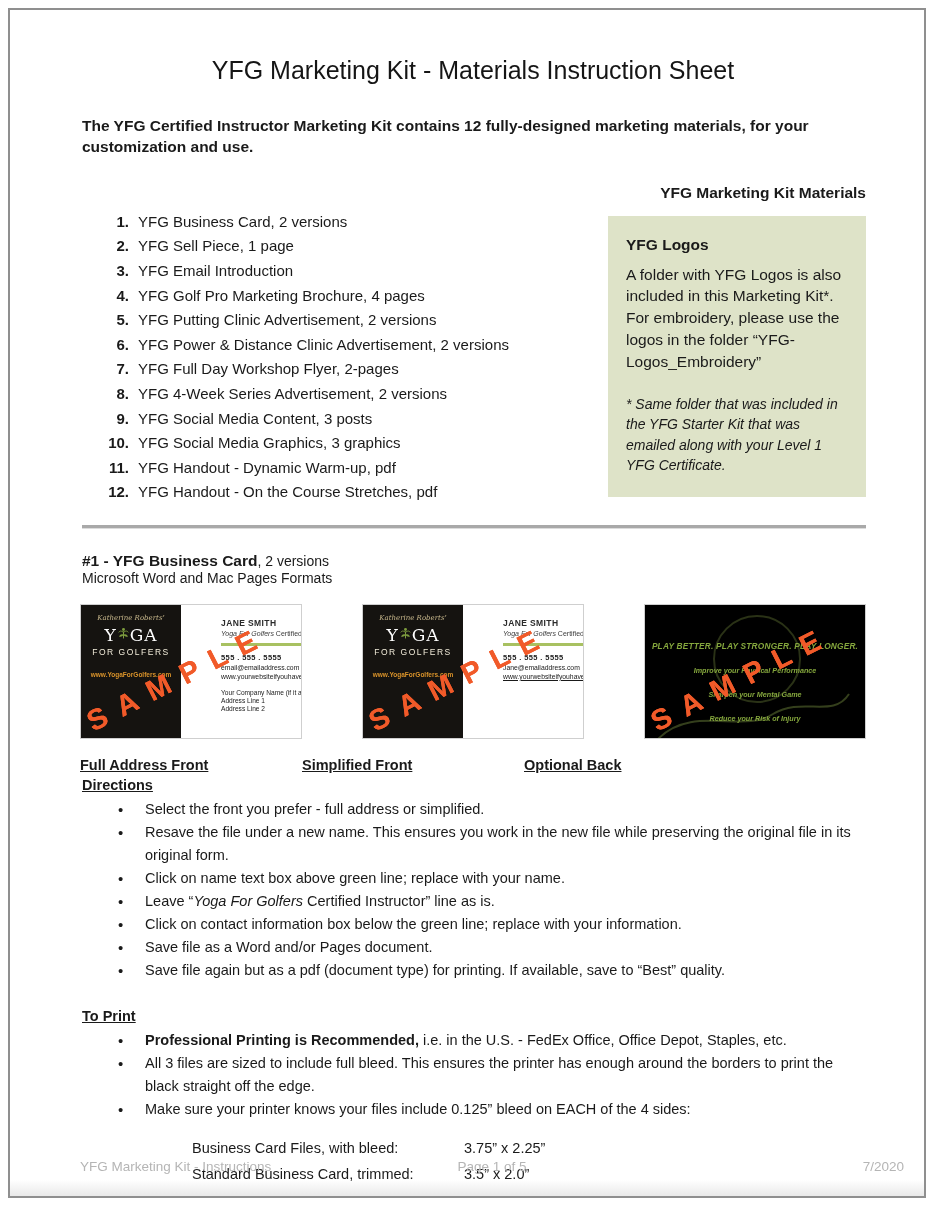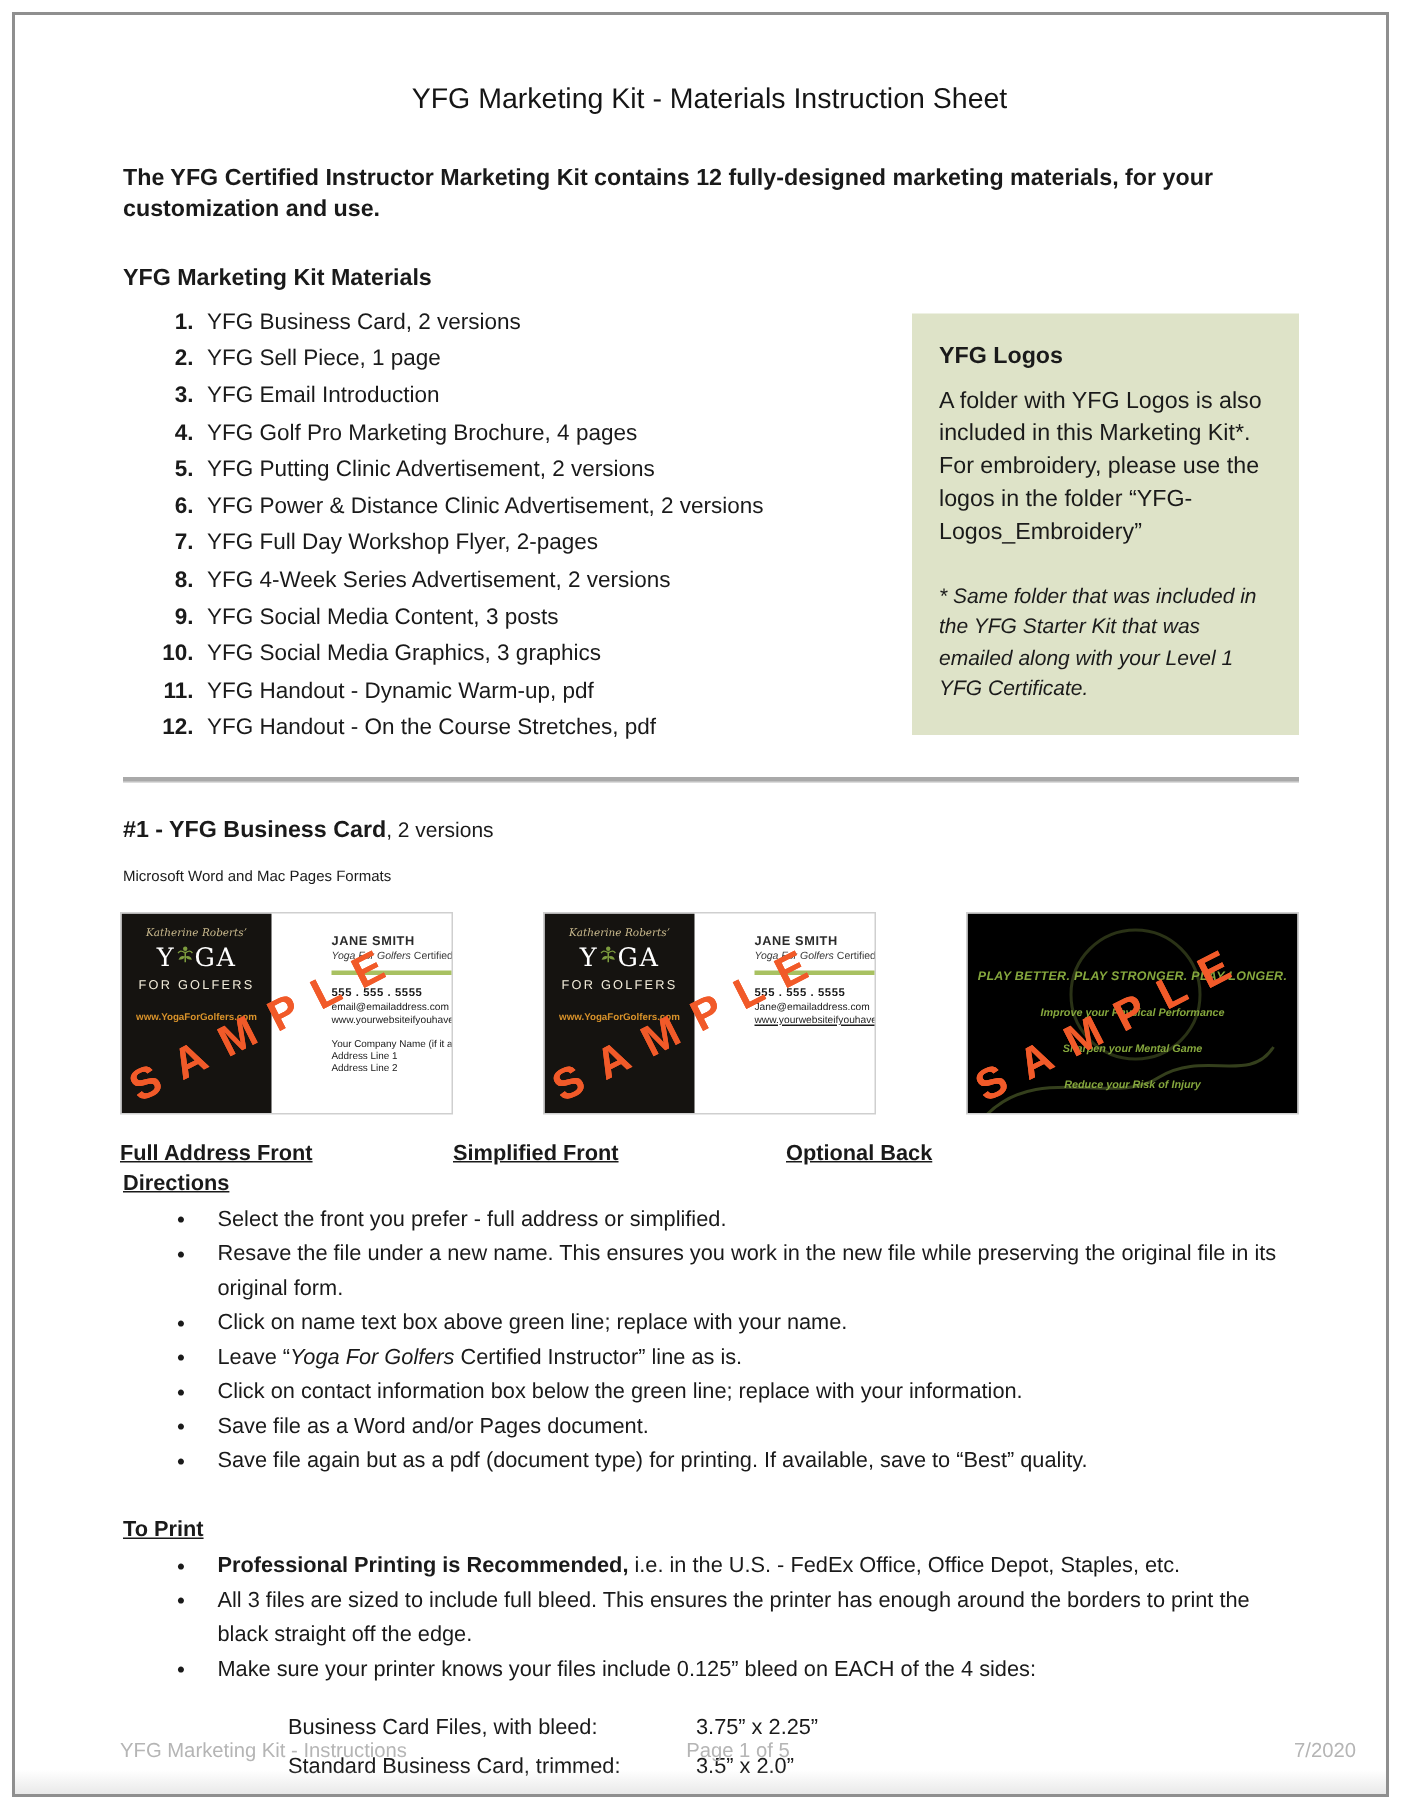--- a/index.html
+++ b/index.html
@@ -1,41 +1,41 @@
 <!DOCTYPE html>
 <html><head>
 <meta charset="utf-8">
 <style>
   html,body{margin:0;padding:0;background:#fff;}
   body{width:936px;height:1208px;position:relative;font-family:"Liberation Sans",sans-serif;color:#1a1a1a;}
   .page{position:absolute;left:8px;top:8px;width:914px;height:1186px;border:2px solid #8f8f8f;background:#fff;overflow:hidden;}
   .page::after{content:"";position:absolute;left:0;right:0;bottom:0;height:16px;background:linear-gradient(rgba(255,255,255,0),#e9e9e9);}
   .content{position:absolute;left:70px;right:58px;top:0;}
 
-  .doc-title{text-align:center;font-size:19px;font-weight:normal;margin:46px 0 0 0;color:#151515;}
+  .doc-title{text-align:center;font-size:25px;font-weight:normal;margin:46px 0 0 0;color:#151515;}
   .intro{font-weight:bold;font-size:15.5px;line-height:1.38;margin:30px 10px 0 2px;}
 
-  .materials-heading{font-weight:bold;font-size:15.5px;margin:26px 0 0 2px;}
+  .materials-heading{font-weight:bold;font-size:15.5px;margin:26px 0 0 2px;text-align:right;}
   .materials-row{display:flex;align-items:flex-start;margin-top:8px;}
   .materials-col{flex:1;}
   ol.materials{list-style:none;margin:0;padding:0 0 0 28px;}
   ol.materials li{display:flex;line-height:24.6px;font-size:15px;}
   ol.materials .num{font-weight:bold;width:30px;flex:0 0 30px;text-align:right;padding-right:9px;box-sizing:border-box;}
 
   .logos-box{width:258px;flex:0 0 258px;background:#dee3c8;padding:20px 18px 22px 18px;box-sizing:border-box;margin-top:6px;}
   .logos-box h3{margin:0;font-size:15.5px;}
   .logos-box .box-body{margin:10px 0 0 0;font-size:15.5px;line-height:1.4;}
   .logos-box .box-note{margin:22px 0 0 0;font-size:14px;font-style:italic;line-height:1.45;}
 
   .separator{height:3px;background:#a9a9a9;border:none;margin:20px 0 0 2px;box-shadow:0 1px 0 #dcdcdc;}
 
   .section-heading{margin:24px 0 0 2px;font-size:15.5px;}
   .section-heading .bold{font-weight:bold;}
   .section-heading .suffix{font-size:14px;}
-  .formats-line{margin:16px 0 0 2px;font-size:10px;}
+  .formats-line{margin:0 0 0 2px;font-size:14px;}
 
   .cards-row{display:flex;justify-content:space-between;margin-top:18px;}
   .card{position:relative;width:222px;height:135px;border:1px solid #cfcfcf;background:#fff;overflow:hidden;box-sizing:border-box;}
   .card-split{display:flex;height:100%;gap:30px;}
   .panel-black{width:100px;flex:0 0 100px;background:#151310;color:#f5efdd;text-align:center;padding-top:9px;box-sizing:border-box;}
   .brand-script{font-family:"DejaVu Serif",serif;font-style:italic;font-size:7px;color:#c9b98d;}
   .logo-word{display:flex;align-items:center;justify-content:center;margin-top:3px;font-family:"DejaVu Serif",serif;font-size:17px;letter-spacing:1px;color:#fff;}
   .logo-sub{font-size:8.5px;letter-spacing:1.5px;margin-top:2px;color:#f2ecda;}
   .brand-url{font-size:6.5px;margin-top:14px;color:#d8922a;font-weight:bold;}
   .panel-white{flex:1;padding:13px 6px 0 10px;box-sizing:border-box;text-align:left;}

